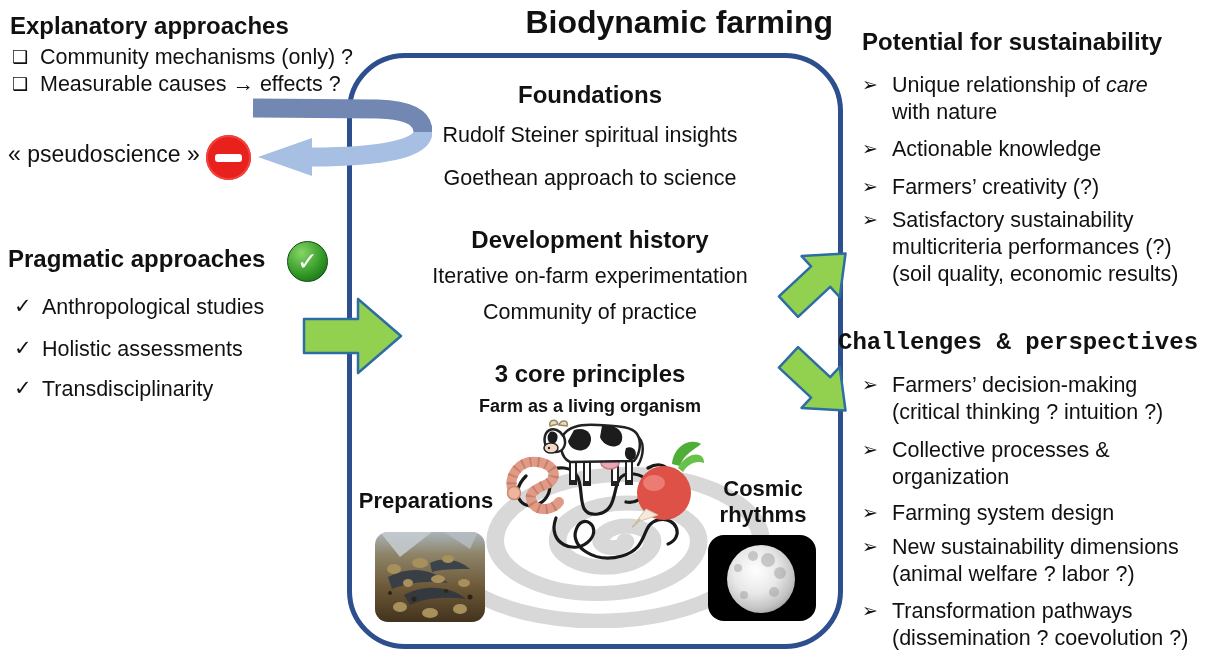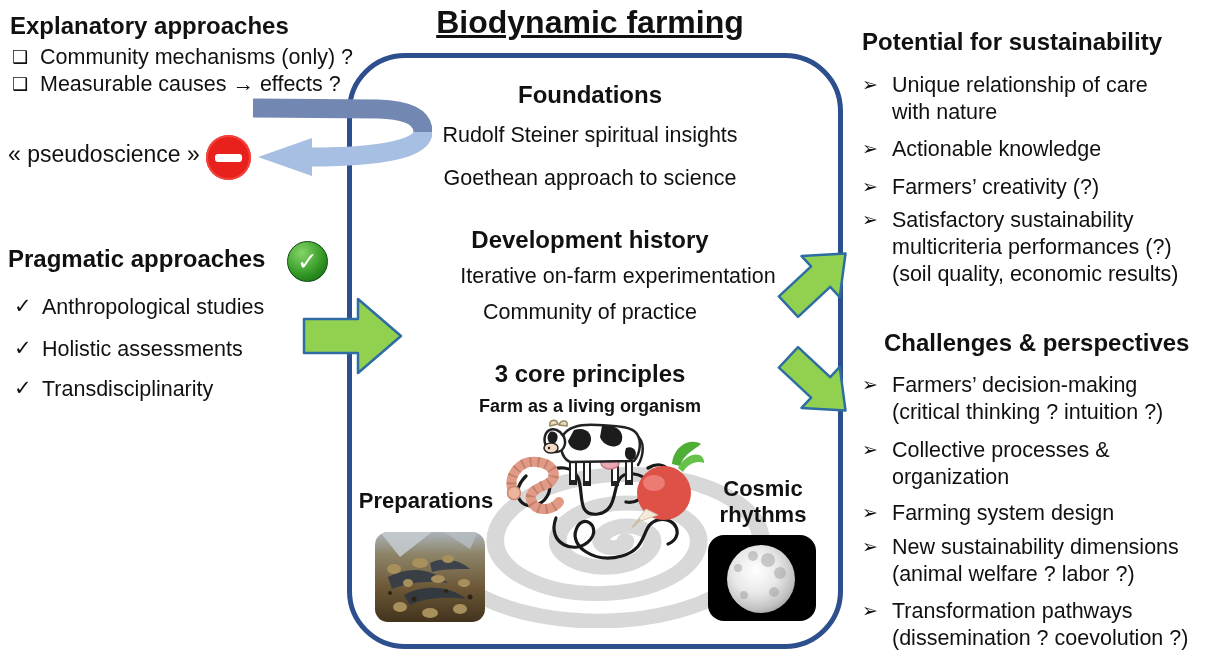--- a/index.html
+++ b/index.html
@@ -1,29 +1,29 @@
 <!DOCTYPE html>
 <html><head>
 <meta charset="utf-8">
 <style>
   html,body{margin:0;padding:0;background:#fff;}
   .canvas{position:relative;width:1220px;height:662px;background:#fff;overflow:hidden;
           font-family:"Liberation Sans","DejaVu Sans",sans-serif;color:#111;}
   .abs{position:absolute;}
   .h{font-weight:700;font-size:24px;letter-spacing:0;}
-  .title{font-weight:700;font-size:32px;text-align:center;text-decoration:underline;}
+  .title{font-weight:700;font-size:32px;text-align:right;}
   .body-line{font-size:21.5px;}
   .center-line{position:absolute;left:347px;width:486px;text-align:center;}
   .li{position:absolute;display:flex;align-items:flex-start;}
   .li .bullet{flex:none;width:28px;font-size:18px;padding-top:2px;}
   .li .bullet.chk{font-size:21px;padding-top:0;}
   .li .bullet.arr{width:30px;font-size:19px;padding-top:1px;}
   .li .txt{font-size:21.5px;line-height:27px;}
   .ml{white-space:pre-line;}
-  .it{text-align:right;}
+  .it{font-style:italic;text-align:right;}
   .box{position:absolute;left:347px;top:53px;width:486px;height:586px;
        border:5px solid #2d4f8e;border-radius:58px;background:#fff;z-index:0;}
   .z2{z-index:2;}
   .z1{z-index:1;}
   .noentry{position:absolute;left:206px;top:135px;width:45px;height:45px;border-radius:50%;
            background:#e8211d;box-shadow:inset 0 0 0 2px #f4423c;}
   .noentry .bar{position:absolute;left:9px;top:19px;width:27px;height:8px;border-radius:3px;background:#fff;}
   .checkcircle{position:absolute;left:287px;top:241px;width:39px;height:39px;border-radius:50%;
            background:radial-gradient(circle at 35% 28%,#86d567,#2f9522 60%,#0f5d16);
            border:1px solid #0c4a12;display:flex;align-items:center;justify-content:center;
@@ -91,21 +91,21 @@
   <svg class="abs z2" style="left:776px;top:346px;" width="84" height="76" viewBox="0 0 84 76">
     <polygon points="2,24 46,24 46,10 80,38 46,66 46,52 2,52" transform="rotate(43 41 38)" fill="#92d050" stroke="#2e6da4" stroke-width="2.5" stroke-linejoin="round"></polygon>
   </svg>
 
   <div>
     <div class="center-line h z2" style="top:81px;">Foundations</div>
     <div class="center-line body-line z2" style="top:123px;">Rudolf Steiner spiritual insights</div>
     <div class="center-line body-line z2" style="top:166px;">Goethean approach to science</div>
 
     <div class="center-line h z2" style="top:226px;">Development history</div>
-    <div class="center-line body-line z2" style="top:264px;padding-left:28px;">Iterative on-farm experimentation</div>
+    <div class="center-line body-line z2" style="top:264px;">Iterative on-farm experimentation</div>
     <div class="center-line body-line z2" style="top:300px;">Community of practice</div>
 
     <div class="center-line h z2" style="top:360px;">3 core principles</div>
     <div class="center-line z2" style="top:396px;font-weight:700;font-size:18px;">Farm as a living organism</div>
   </div>
 
   <svg class="abs z1" style="left:426px;top:456px;" width="346" height="172" viewBox="35 14 255 150" preserveAspectRatio="none">
     <path d="M182,88 A9,6 0 1 1 164,88 A19,13 0 1 1 202,88 A35,23 0 1 1 132,88 A52,33 0 1 1 236,88 A75,46 0 1 1 86,88 A98,58 0 1 1 282,88 A120,70 0 1 1 42,88" fill="none" stroke="#d8d8d8" stroke-width="13" stroke-linecap="round"></path>
   </svg>
 
@@ -238,21 +238,21 @@
       <span class="bullet arr">➢</span>
       <span class="txt ml">Farmers’ creativity (?)</span>
     </div>
     <div class="li" style="left:862px;top:207px;width:356px;">
       <span class="bullet arr">➢</span>
       <span class="txt ml">Satisfactory sustainability
 multicriteria performances (?)
 (soil quality, economic results)</span>
     </div>
 
-    <div class="abs h" style="left:884px;top:329px;">Challenges &amp; perspectives</div>
+    <div class="abs h" style="left:838px;top:329px;font-family:Liberation Mono, monospace;">Challenges &amp; perspectives</div>
 
     <div class="li" style="left:862px;top:372px;width:356px;">
       <span class="bullet arr">➢</span>
       <span class="txt ml">Farmers’ decision-making
 (critical thinking ? intuition ?)</span>
     </div>
     <div class="li" style="left:862px;top:437px;width:356px;">
       <span class="bullet arr">➢</span>
       <span class="txt ml">Collective processes &amp;
 organization</span>

